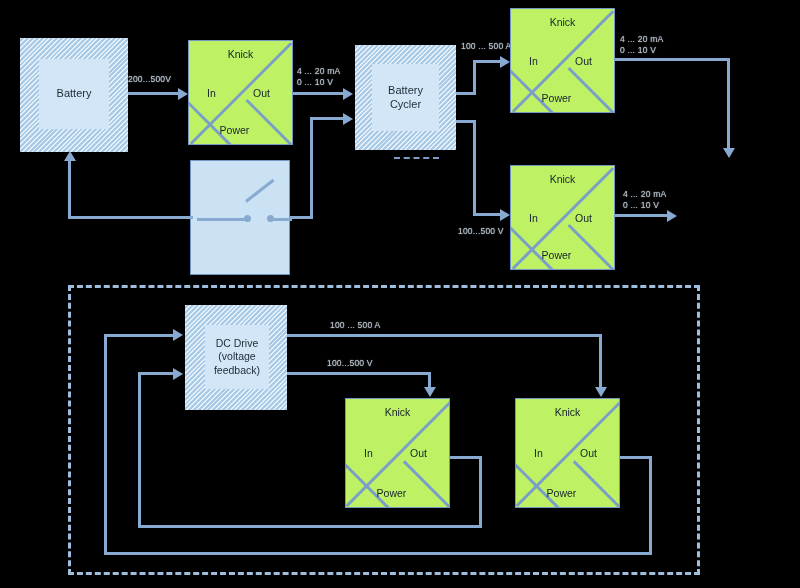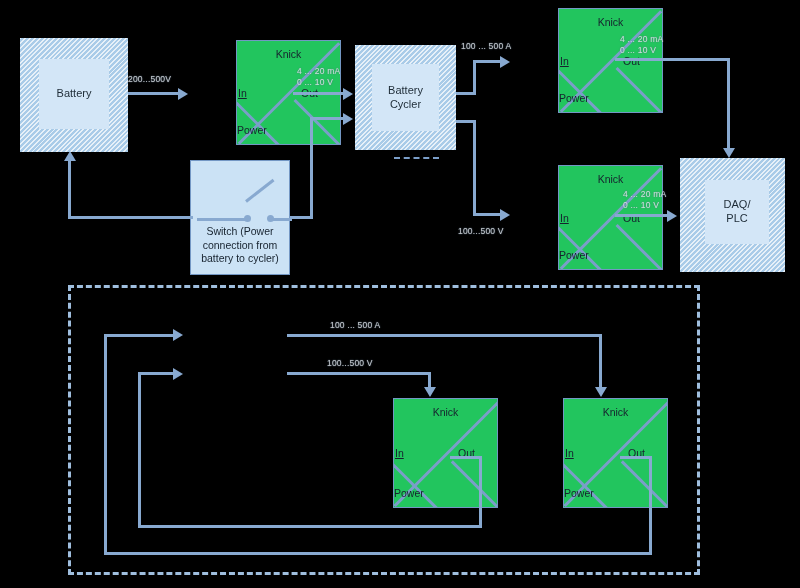--- a/index.html
+++ b/index.html
@@ -9,26 +9,26 @@
   
   .hatch{position:absolute;box-sizing:border-box;
     background-color:#a9cbe8;
     background-image:repeating-linear-gradient(135deg,
         rgba(255,255,255,.72) 0px, rgba(255,255,255,.72) 1.4px,
         rgba(255,255,255,0) 1.4px, rgba(255,255,255,0) 3.4px);
   }
   .inner{position:absolute;box-sizing:border-box;background:#d3e6f7;
     display:flex;align-items:center;justify-content:center;text-align:center;
     color:#1d2b36;font-size:11px;line-height:1.25;}
-  .knick{position:absolute;box-sizing:border-box;background:#22c55e;
-    border:1.6px solid #7397c4;overflow:hidden;margin-left:48px;}
+  .knick{position:absolute;box-sizing:border-box;background:#bef264;
+    border:1.6px solid #7397c4;overflow:hidden;}
   .knick .lbl{position:absolute;color:#16222e;font-size:10.5px;white-space:nowrap;}
   .knick .top{top:7px;left:0;right:0;text-align:center;}
-  .knick .bot{bottom:8px;left:0;right:12px;}
-  .knick .lft{left:1px;top:50%;transform:translateY(-50%);text-decoration:underline;}
+  .knick .bot{bottom:8px;left:0;right:12px;text-align:center;}
+  .knick .lft{left:18px;top:50%;transform:translateY(-50%);}
   .knick .rgt{right:22px;top:50%;transform:translateY(-50%);}
   .knick i{position:absolute;background:#7b9ec9;display:block;}
 
   .swbox{position:absolute;box-sizing:border-box;background:#cbe2f5;
     border:1.6px solid #7397c4;}
   .swcap{position:absolute;left:4px;right:4px;bottom:8px;text-align:center;
     color:#16222e;font-size:10.5px;line-height:1.3;}
 
   
   .w{position:absolute;background:#88a9d0;}
@@ -80,23 +80,20 @@
     <div style="position:absolute;left:39px;top:112px;width:45px;height:0;border-top:2px dashed #7b9ec9;"></div>
   </div>
 
   <div class="swbox" style="left:190px;top:160px;width:100px;height:115px;">
 
     <div style="position:absolute;left:6px;top:57px;width:52px;height:3px;background:#88a9d0;"></div>
     <div style="position:absolute;left:53px;top:54px;width:7px;height:7px;border-radius:50%;background:#88a9d0;"></div>
     <div style="position:absolute;left:55px;top:39px;width:35px;height:3px;background:#88a9d0;transform:rotate(-38deg);transform-origin:left center;"></div>
     <div style="position:absolute;left:76px;top:54px;width:7px;height:7px;border-radius:50%;background:#88a9d0;"></div>
     <div style="position:absolute;left:79px;top:57px;width:22px;height:3px;background:#88a9d0;"></div>
-    <div class="swcap" style="white-space:pre;">Switch (Power
-connection from
-battery to cycler)</div>
   </div>
 
   <div class="w wh" style="left:290px;top:216px;width:23px;"></div>
   <div class="w wv" style="left:310px;top:117px;height:102px;"></div>
   <div class="w wh" style="left:310px;top:117px;width:35px;"></div>
   <div class="ar ar-r" style="left:343px;top:112.5px;"></div>
 
   <div class="w wh" style="left:68px;top:216px;width:125px;"></div>
   <div class="w wv" style="left:68px;top:160px;height:58px;"></div>
   <div class="ar ar-u" style="left:63.5px;top:151px;"></div>
@@ -137,27 +134,28 @@
     <span class="lbl lft">In</span>
     <span class="lbl rgt">Out</span>
     <span class="lbl bot">Power</span>
   </div>
 
   <div class="w wh" style="left:615px;top:214px;width:55px;"></div>
   <div class="ar ar-r" style="left:667px;top:209.5px;"></div>
   <div class="sig" style="left:623px;top:189px;">4 ... 20 mA
 0 ... 10 V</div>
 
-  <div class="hatch" style="left:680px;top:158px;width:105px;height:114px;">
-    <div class="inner" style="left:25px;top:22px;width:64px;height:64px;white-space:pre;">DAQ/
-PLC</div>
-  </div>
 
   <div class="dashbox" style="left:68px;top:285px;width:632px;height:290px;"></div>
 
+  <div class="hatch" style="left:185px;top:305px;width:102px;height:105px;">
+    <div class="inner" style="left:20px;top:20px;width:64px;height:64px;white-space:pre;font-size:10.5px;">DC Drive
+(voltage
+feedback)</div>
+  </div>
 
   <div class="ar ar-r" style="left:173px;top:329px;"></div>
   <div class="ar ar-r" style="left:173px;top:368px;"></div>
 
   <div class="w wh" style="left:287px;top:334px;width:315px;"></div>
   <div class="w wv" style="left:599px;top:334px;height:55px;"></div>
   <div class="ar ar-d" style="left:594.5px;top:387px;"></div>
   <div class="sig" style="left:330px;top:320px;">100 ... 500 A</div>
 
   <div class="w wh" style="left:287px;top:372px;width:144px;"></div>

